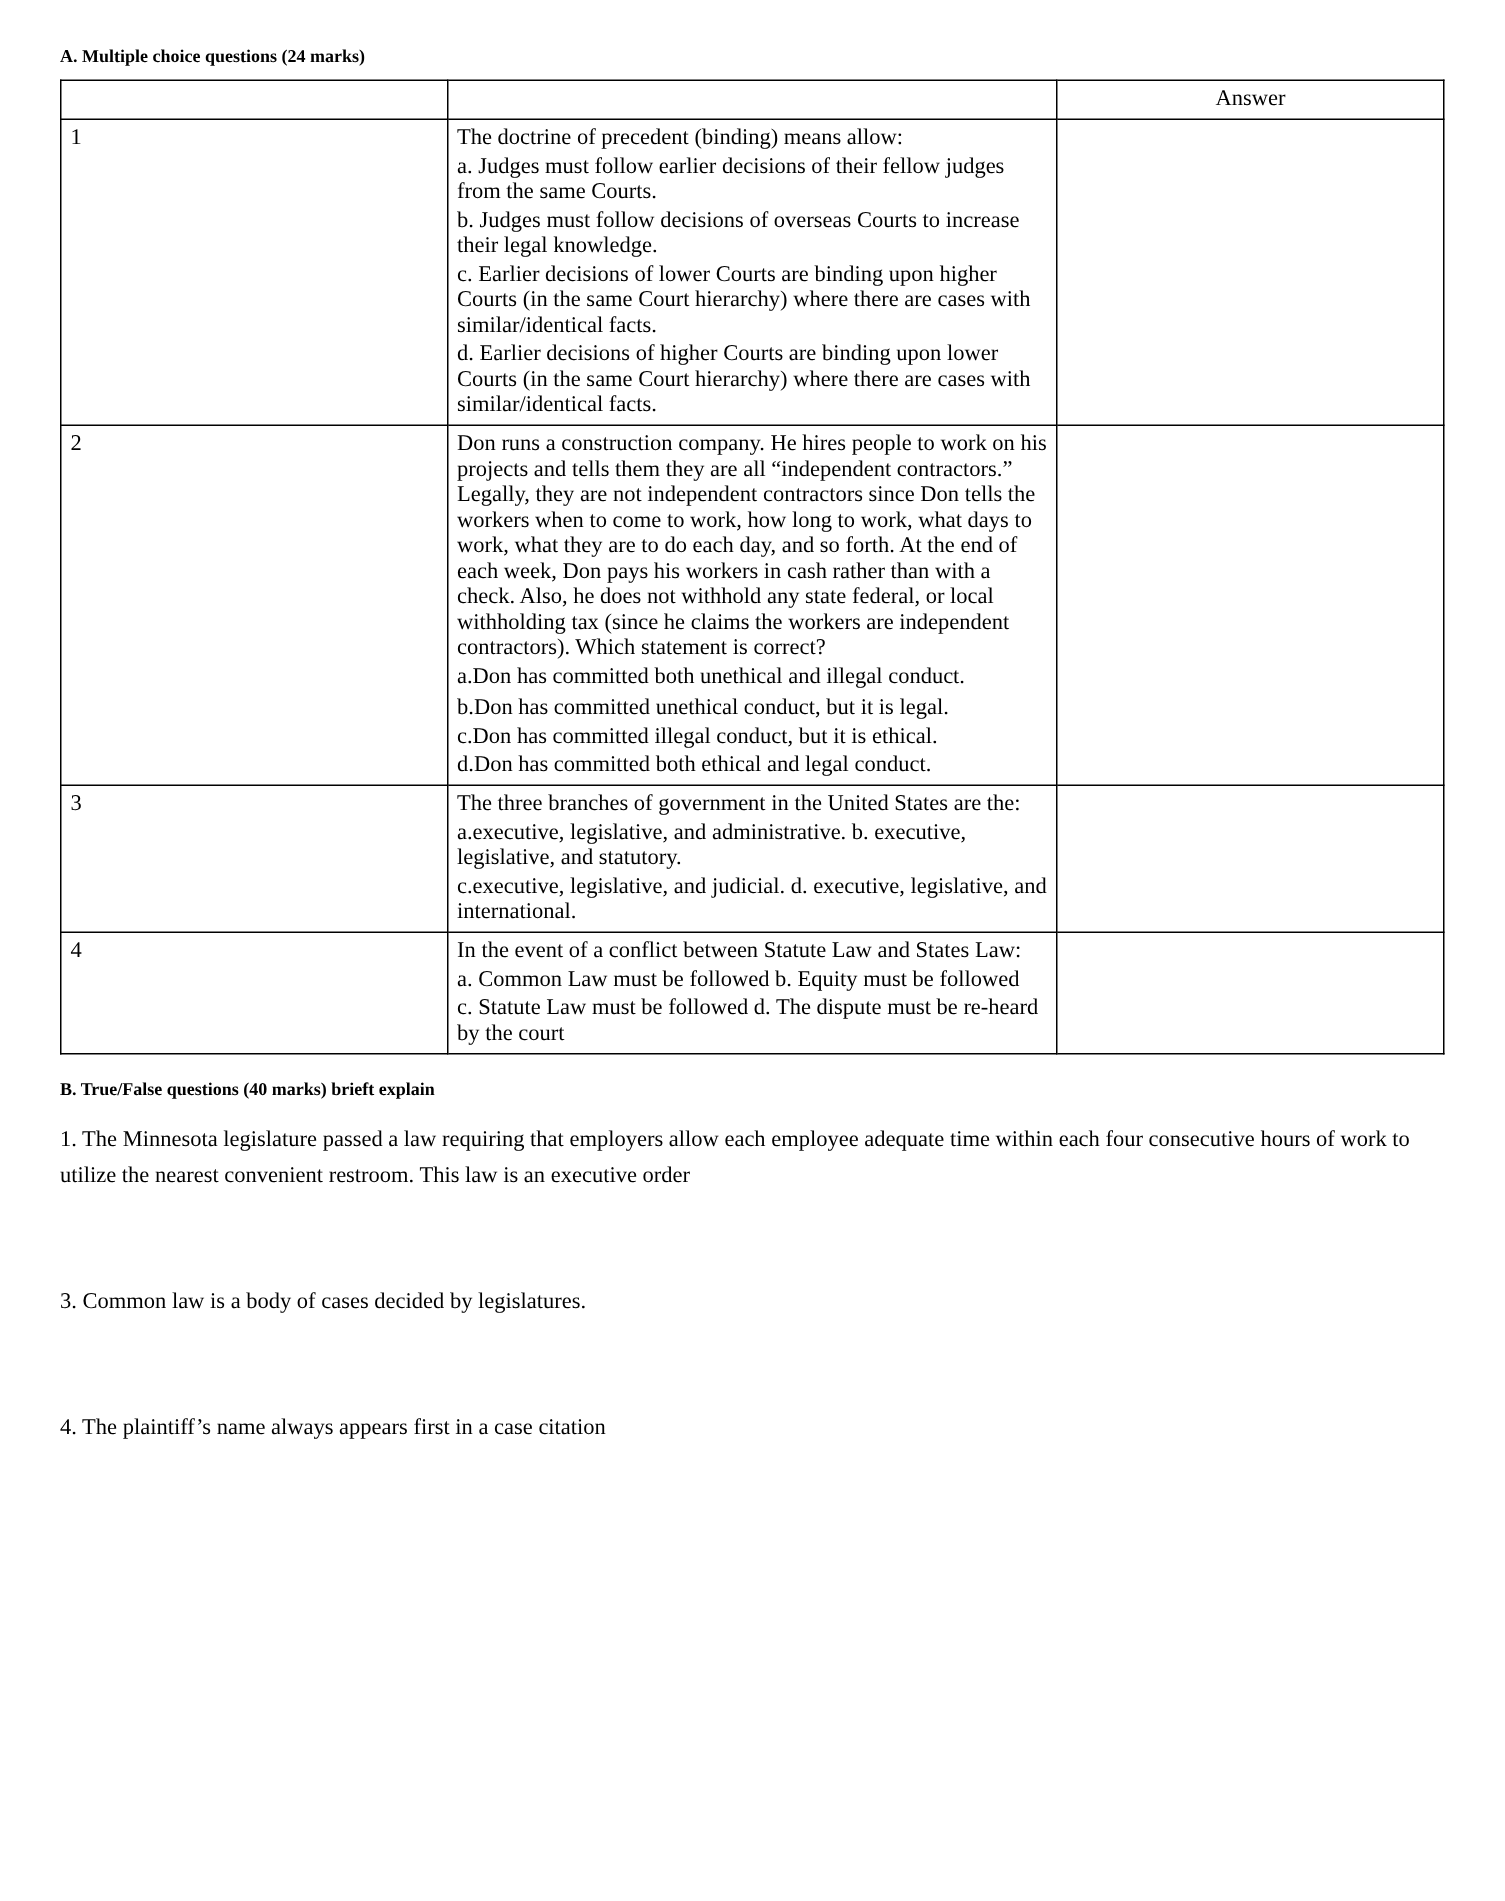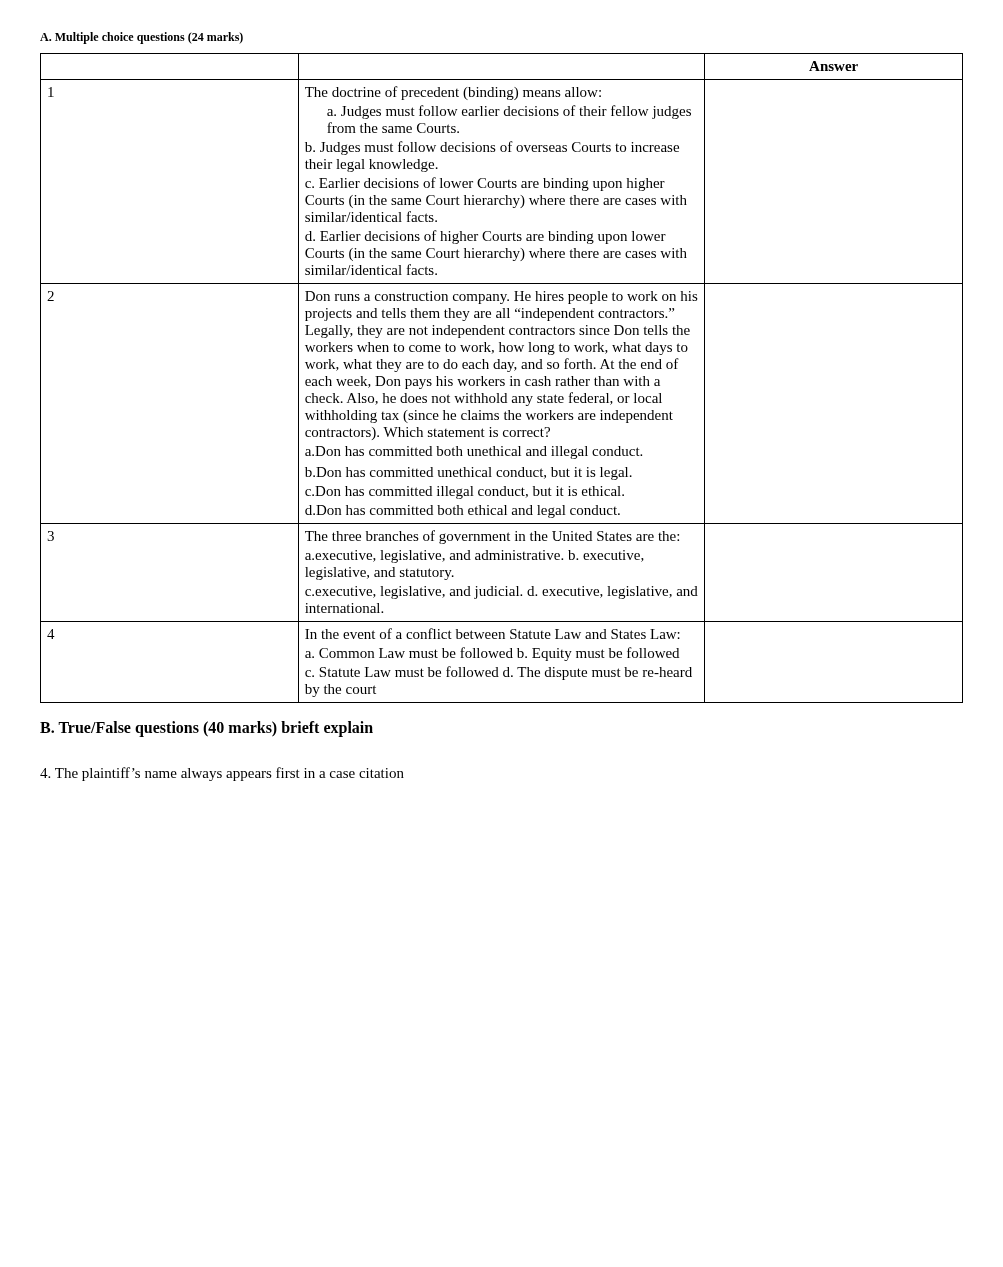--- a/index.html
+++ b/index.html
@@ -31,21 +31,21 @@
     }
 
     .mc-table th, .mc-table td {
       border: 1.5px solid #000;
       padding: 4px 6px;
       vertical-align: top;
     }
 
     .mc-table th {
       text-align: right;
-      font-weight: bold;
+      font-weight: normal;
       width: 70px;
     }
 
     .mc-table td.num-col {
       width: 28px;
       text-align: left;
       vertical-align: top;
     }
 
     .mc-table td.content-col {
@@ -55,23 +55,23 @@
     .mc-table td.answer-col {
       width: 70px;
     }
 
     .header-row th {
       text-align: center;
     }
 
     .tf-section-title {
       font-weight: bold;
-      font-size: 16px;
+      font-size: 12px;
       margin-top: 10px;
-      margin-bottom: 24px;
+      margin-bottom: 14px;
     }
 
     .tf-question {
       margin-bottom: 60px;
       font-size: 15px;
       line-height: 1.6;
     }
 
     .tf-question p {
       margin: 0;
@@ -88,21 +88,21 @@
       <th></th>
       <th></th>
       <th>Answer</th>
     </tr>
   </thead>
   <tbody id="mc-tbody">
   <tr>
         <td class="num-col">1</td>
         <td class="content-col">
           <p>The doctrine of precedent (binding) means allow:</p>
-          <p style="margin-top: 2px; margin-left: 22px;">a. Judges must follow earlier decisions of their fellow judges from the same Courts.</p>
+          <p style="margin-top: 2px;">a. Judges must follow earlier decisions of their fellow judges from the same Courts.</p>
           <p style="margin-top: 2px;">b. Judges must follow decisions of overseas Courts to increase their legal knowledge.</p>
           <p style="margin-top: 2px;">c. Earlier decisions of lower Courts are binding upon higher Courts (in the same Court hierarchy) where there are cases with similar/identical facts.</p>
           <p style="margin-top: 2px;">d. Earlier decisions of higher Courts are binding upon lower Courts (in the same Court hierarchy) where there are cases with similar/identical facts.</p>
         </td>
         <td class="answer-col"></td>
       </tr>
       <tr>
         <td class="num-col">2</td>
         <td class="content-col">
           <p>Don runs a construction company.  He hires people to work on his projects and tells them they are all “independent contractors.”  Legally, they are not independent contractors since Don tells the workers when to come to work, how long to work, what days to work, what they are to do each day, and so forth.  At the end of each week, Don pays his workers in cash rather than with a check. Also, he does not withhold any state federal, or local withholding tax (since he claims the workers are independent contractors).  Which statement is correct?</p>
@@ -130,16 +130,22 @@
           <p style="margin-top: 2px;">c. Statute Law must be followed         d. The dispute must be re-heard by the court</p>
         </td>
         <td class="answer-col"></td>
       </tr>
     </tbody>
 </table>
 
 <div class="tf-section-title">B.  True/False questions (40 marks) brieft explain</div>
 
 <div id="tf-questions-container">
+<div class="tf-question">
+      <p>1.  The Minnesota legislature passed a law requiring that employers allow each employee adequate time within each four consecutive hours of work to utilize the nearest convenient restroom.  This law is an executive order</p>
+    </div>
+    <div class="tf-question">
+      <p>3.  Common law is a body of cases decided by legislatures.</p>
+    </div>
     <div class="tf-question">
       <p>4.  The plaintiff’s name always appears first in a case citation</p>
     </div>
   </div>
 
 </body></html>

